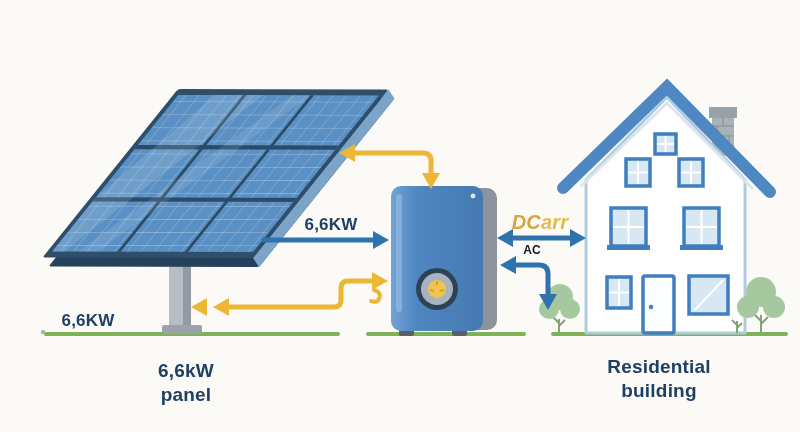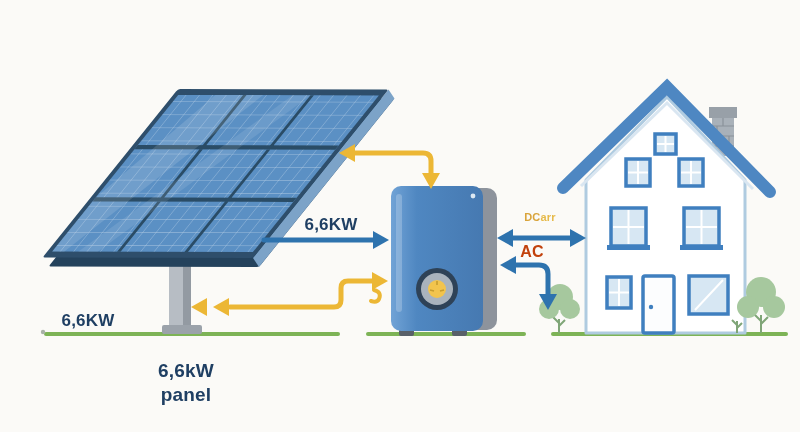--- a/index.html
+++ b/index.html
@@ -15,24 +15,24 @@
   .lbl{
     position:absolute;
     font-weight:bold;
     color:#1F3F63;
     white-space:nowrap;
     transform:translateX(-50%);
     letter-spacing:.2px;
   }
   .lbl-small{font-size:17px;}
   .lbl-caption{font-size:19px;line-height:24px;text-align:center;}
-  .lbl-dc{font-size:11px;}
+  .lbl-dc{font-size:20px;font-style:italic;}
   .dc-prefix{color:#D9A43B;}
   .dc-suffix{color:#E6BA4A;}
-  .lbl-ac{font-size:16px;color:#c2410c;}
+  .lbl-ac{font-size:12px;color:#0f172a;}
 </style>
 </head>
 <body>
 
 <div class="stage">
 
 <svg width="800" height="432" viewBox="0 0 800 432">
   <defs>
     <pattern id="cells" width="19.1" height="15.5" patternUnits="userSpaceOnUse">
       <path d="M 19.1 0 L 19.1 15.5 M 0 15.5 L 19.1 15.5" stroke="#ffffff" stroke-opacity="0.55" stroke-width="1.1" fill="none"></path>
@@ -183,14 +183,18 @@
 <span class="lbl lbl-dc" style="left:540px;top:211px;"><span class="dc-prefix">DC</span><span class="dc-suffix">arr</span></span>
 
 <span class="lbl lbl-ac" style="left:532px;top:243px;">AC</span>
 
 <div class="lbl lbl-caption" style="left:186px;top:359px;">
   <div>6,6kW</div>
   <div>panel</div>
 </div>
 
 
-
+<div class="lbl lbl-caption" style="left:659px;top:355px;">
+  <div>Residential</div>
+  <div>building</div>
 </div>
 
+</div>
+
 </body></html>

